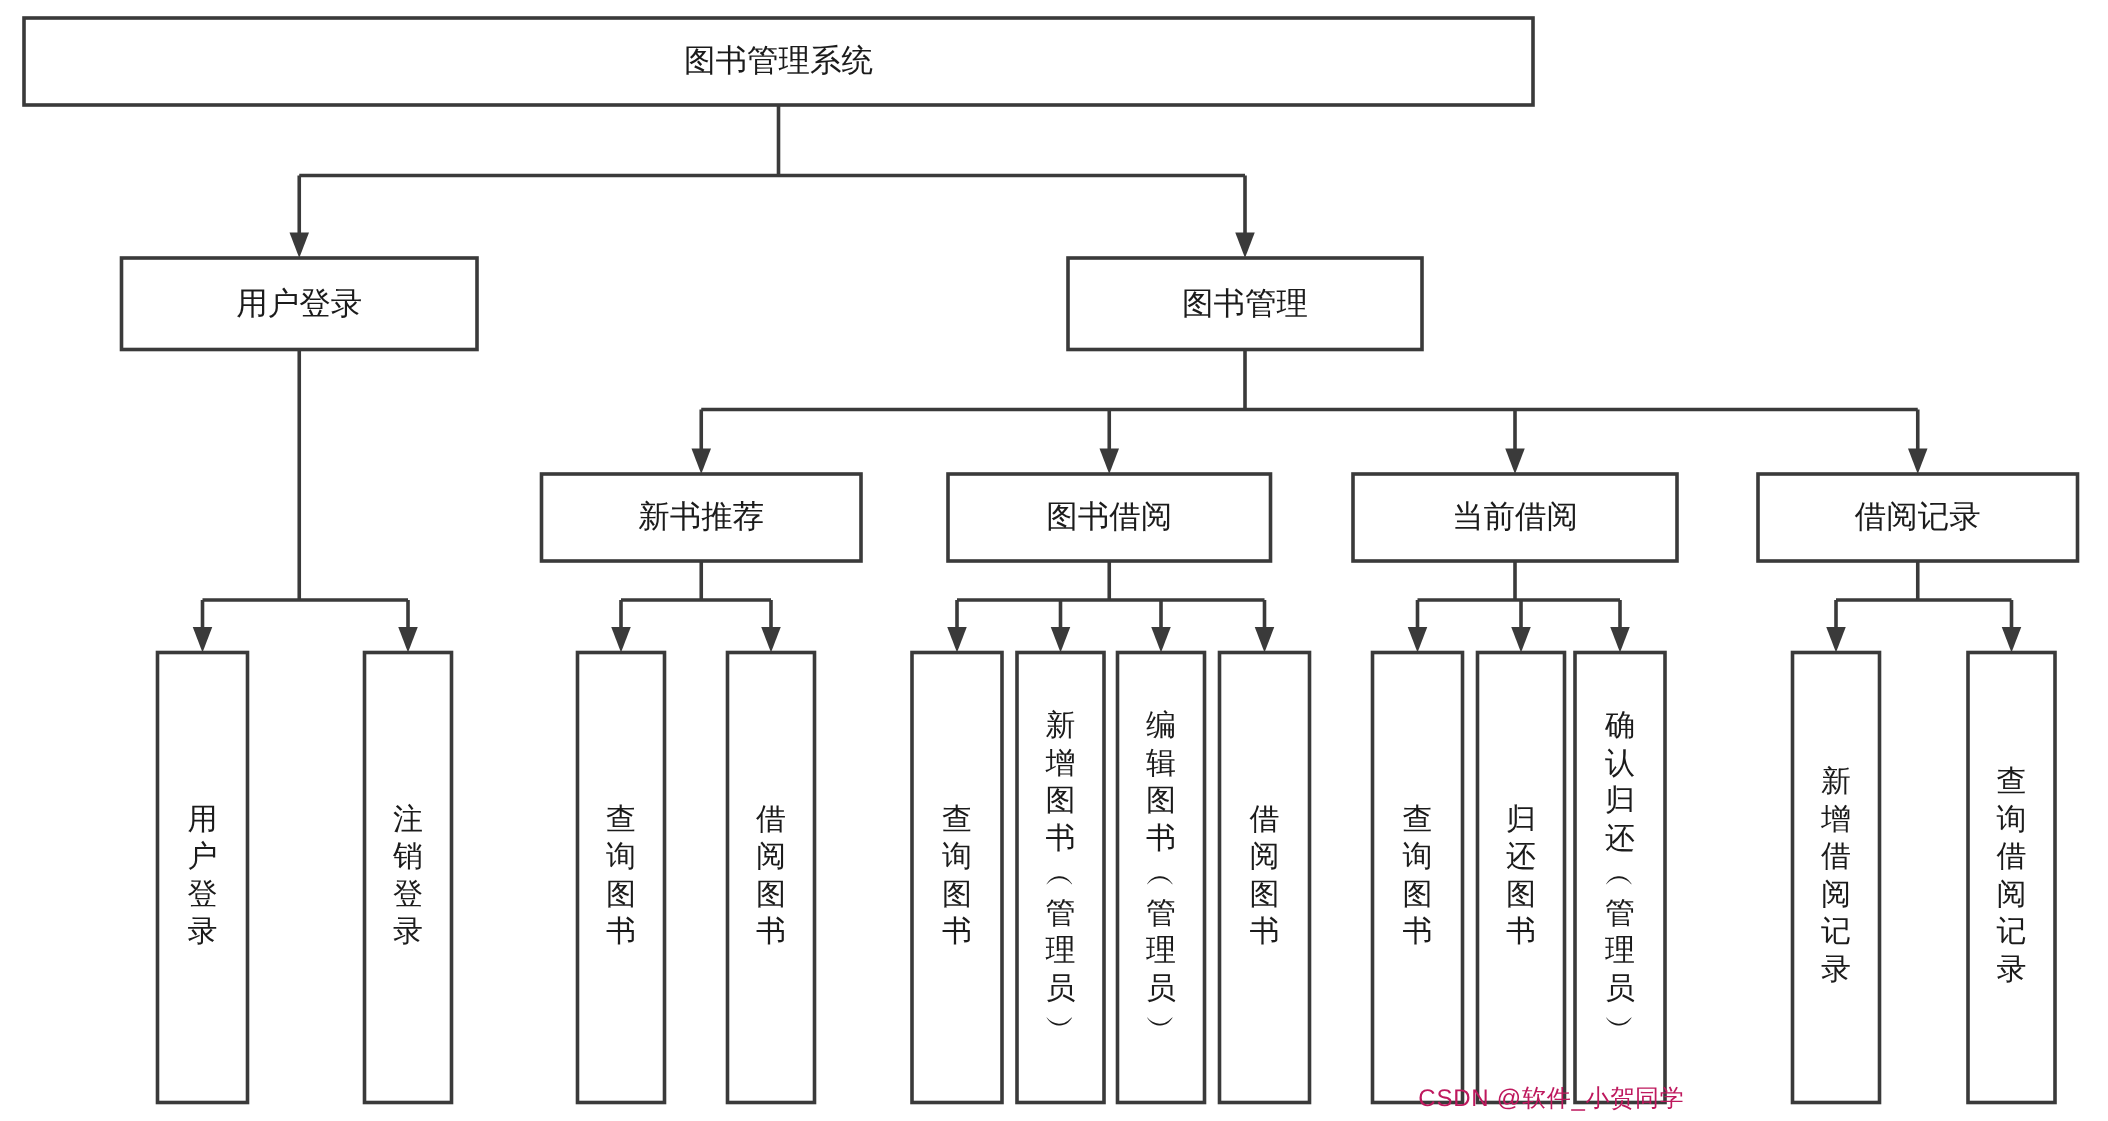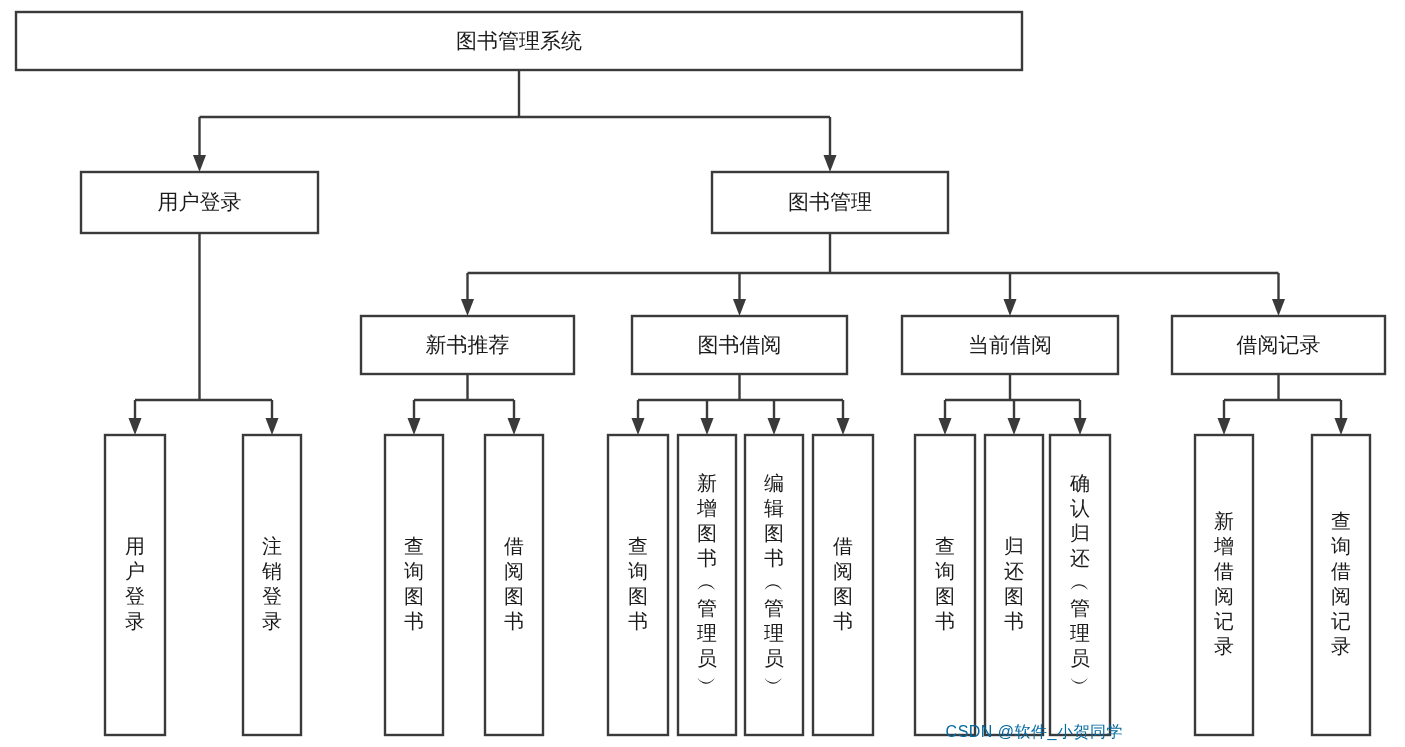--- a/index.html
+++ b/index.html
@@ -55,21 +55,21 @@
   }
   .node-label.vertical-label {
     font-size: 20px;
   }
   .watermark {
     position: absolute;
     right: 8px;
     bottom: 4px;
     font-family: "Liberation Sans", "DejaVu Sans", sans-serif;
     font-size: 16px;
-    color: #0369a1;
+    color: #be185d;
     white-space: nowrap;
     letter-spacing: 0.5px;
     user-select: none;
   }
 </style>
 </head>
 <body>
 
 <div id="diagram-root">
   <svg class="diagram" id="diagram-svg" viewBox="0 0 1405 747" xmlns="http://www.w3.org/2000/svg">

